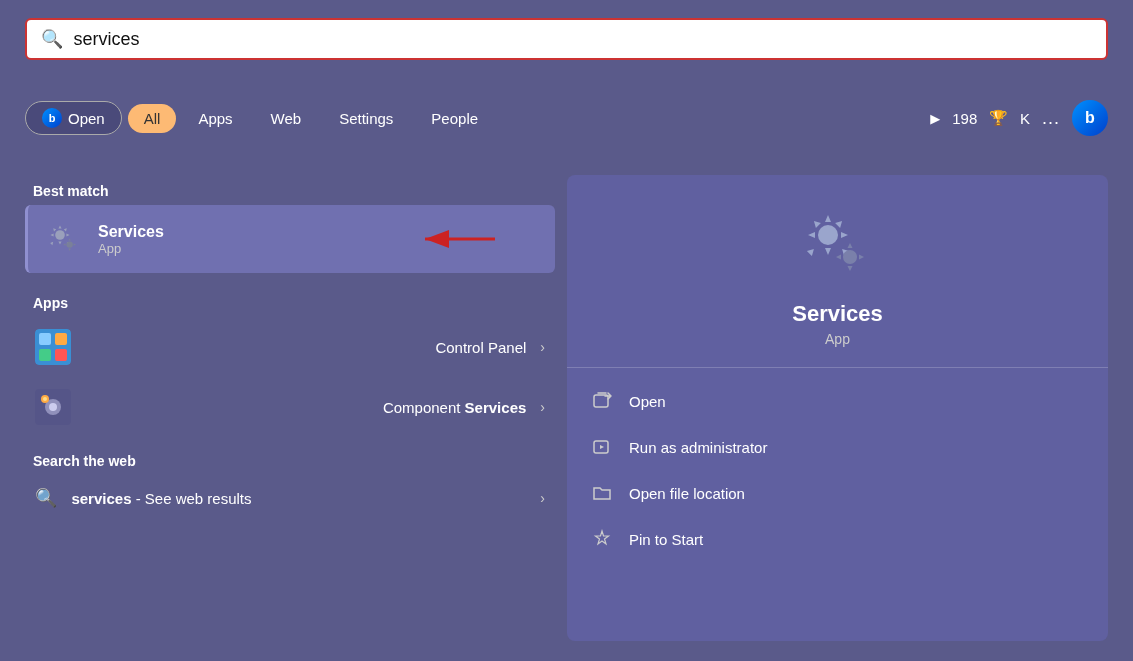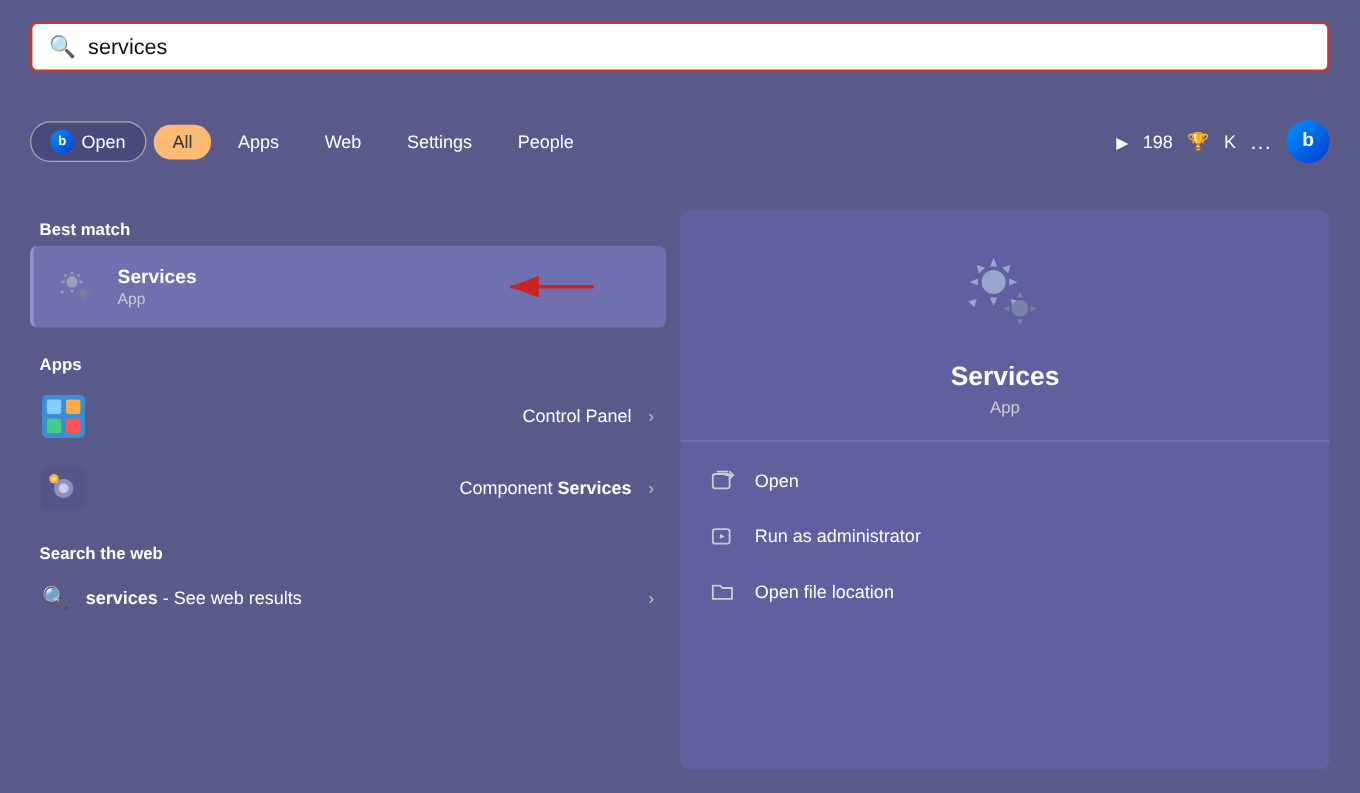--- a/index.html
+++ b/index.html
@@ -482,17 +482,25 @@
 
       <div class="action-item">
         <span class="action-icon">
           <svg width="20" height="20" viewBox="0 0 20 20" fill="none" xmlns="http://www.w3.org/2000/svg">
             <path d="M2 5h6l2 2h8v9H2V5z" stroke="#ccc" stroke-width="1.5" fill="none"></path>
           </svg>
         </span>
         <span class="action-label">Open file location</span>
       </div>
 
+      <div class="action-item">
+        <span class="action-icon">
+          <svg width="20" height="20" viewBox="0 0 20 20" fill="none" xmlns="http://www.w3.org/2000/svg">
+            <path d="M10 2l1.5 5h5l-4 3 1.5 5L10 12l-4 3 1.5-5-4-3h5z" stroke="#ccc" stroke-width="1.2" fill="none"></path>
+          </svg>
+        </span>
+        <span class="action-label">Pin to Start</span>
+      </div>
 
     </div>
   </div>
 
 </div>
 
 </body></html>

